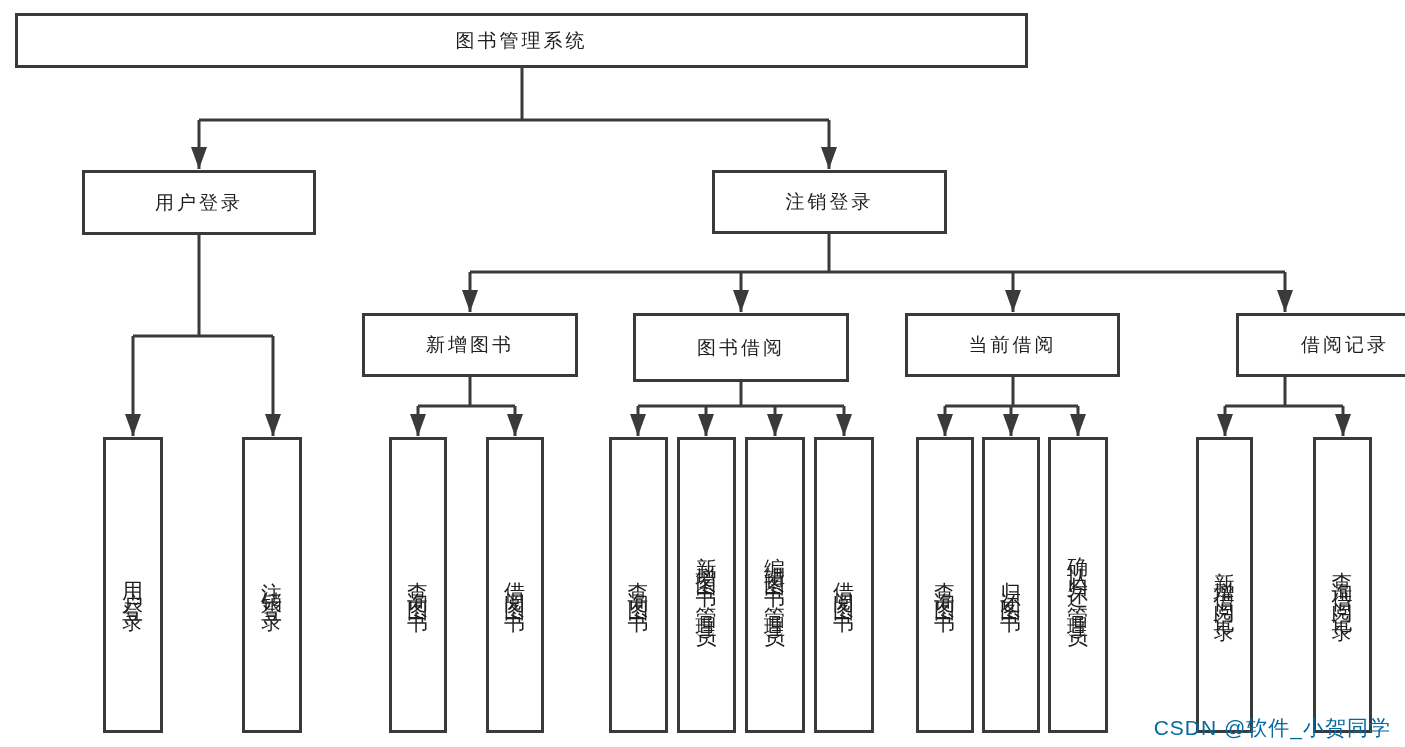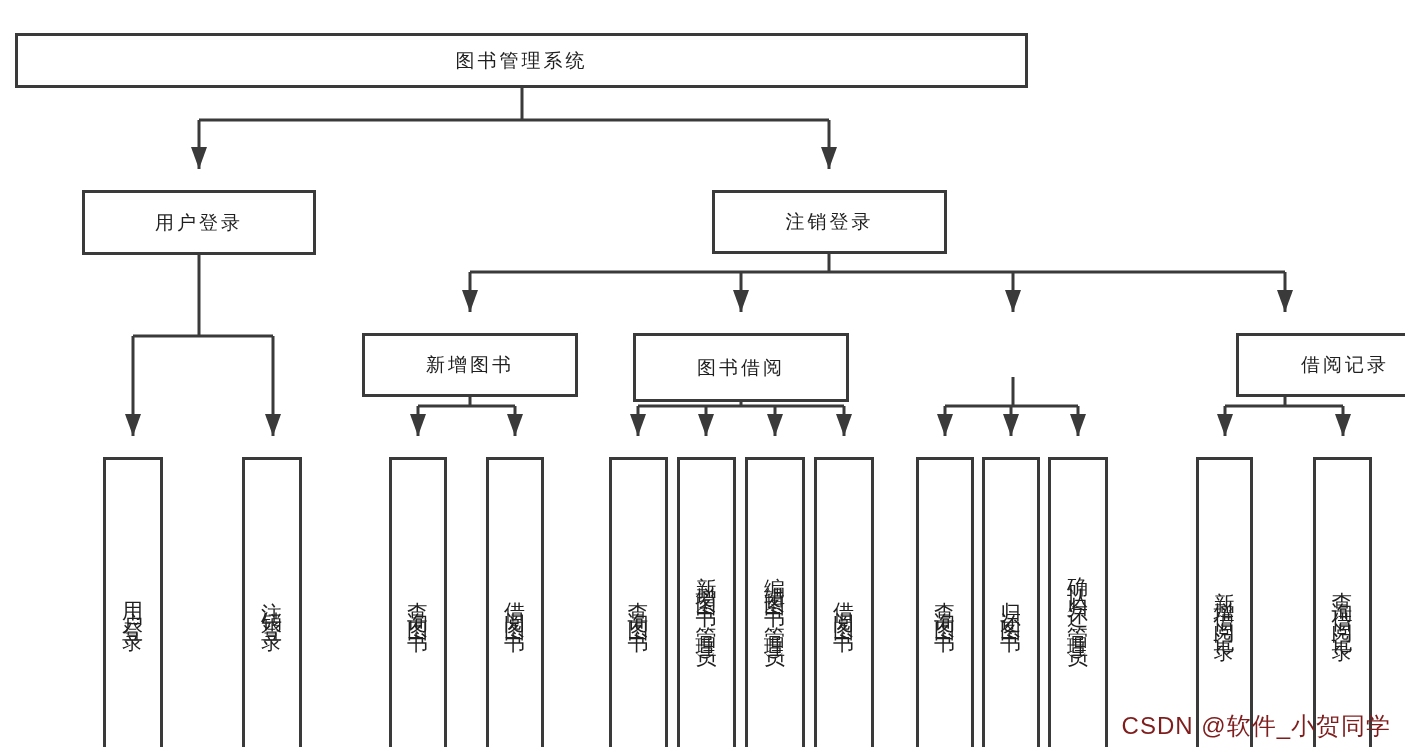--- a/index.html
+++ b/index.html
@@ -3,30 +3,30 @@
 <meta charset="utf-8">
 <style>
   html,body{margin:0;padding:0;background:#fff;}
   body{font-family:"Liberation Sans","DejaVu Sans",sans-serif;}
   .canvas{position:relative;width:1405px;height:747px;background:#ffffff;overflow:hidden;color:#1f1f1f;}
   .wires{position:absolute;left:0;top:0;width:1405px;height:747px;}
   .node{
     position:absolute;box-sizing:border-box;
     border:3px solid #3a3a3a;background:#ffffff;
     display:flex;align-items:center;justify-content:center;
-    font-size:19px;letter-spacing:3px;white-space:nowrap;margin-top:20px;
+    font-size:19px;letter-spacing:3px;white-space:nowrap;
   }
   .leaf{
     writing-mode:vertical-rl;text-orientation:mixed;
     font-size:21px;letter-spacing:10px;line-height:1;
     padding:6px 0;white-space:normal;
   }
   .watermark{
     position:absolute;right:14px;bottom:5px;
-    color:#7f1d1d;font-size:24px;letter-spacing:1px;
+    color:#0369a1;font-size:21px;letter-spacing:1px;
   }
 </style>
 </head>
 <body>
 
 <div class="canvas">
 
   <svg class="wires" viewBox="0 0 1405 747" xmlns="http://www.w3.org/2000/svg">
     <path fill="none" stroke="#3a3a3a" stroke-width="3" d="
       M522 68 V120  M199 120 H829  M199 120 V169  M829 120 V169
@@ -59,20 +59,21 @@
     </g>
   </svg>
 
   <div class="node" style="left:15px;top:13px;width:1013px;height:55px">图书管理系统</div>
 
   <div class="node" style="left:82px;top:170px;width:234px;height:65px">用户登录</div>
   <div class="node" style="left:712px;top:170px;width:235px;height:64px">注销登录</div>
 
   <div class="node" style="left:362px;top:313px;width:216px;height:64px">新增图书</div>
   <div class="node" style="left:633px;top:313px;width:216px;height:69px">图书借阅</div>
+  <div class="node" style="left:905px;top:313px;width:215px;height:64px">当前借阅</div>
   <div class="node" style="left:1236px;top:313px;width:218px;height:64px">借阅记录</div>
 
   <div class="node leaf" style="left:103px;top:437px;width:60px;height:296px">用户登录</div>
   <div class="node leaf" style="left:242px;top:437px;width:60px;height:296px">注销登录</div>
 
   <div class="node leaf" style="left:389px;top:437px;width:58px;height:296px">查询图书</div>
   <div class="node leaf" style="left:486px;top:437px;width:58px;height:296px">借阅图书</div>
 
   <div class="node leaf" style="left:609px;top:437px;width:59px;height:296px">查询图书</div>
   <div class="node leaf" style="left:677px;top:437px;width:59px;height:296px">新增图书（管理员）</div>

